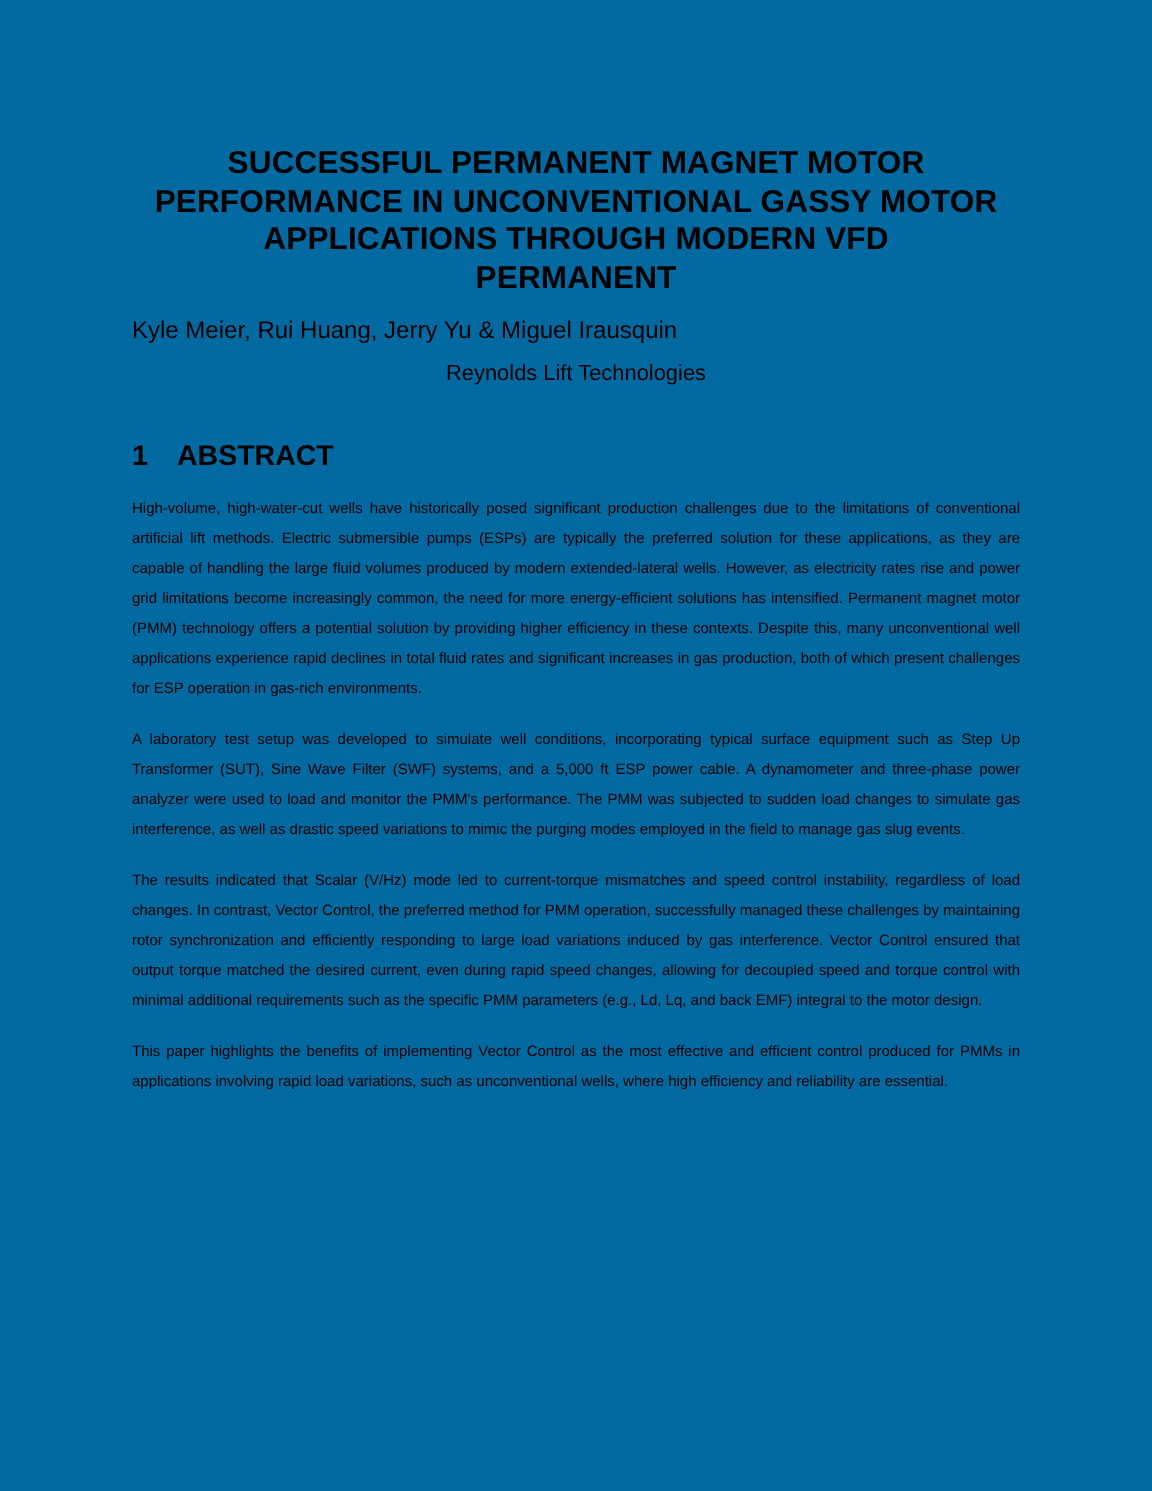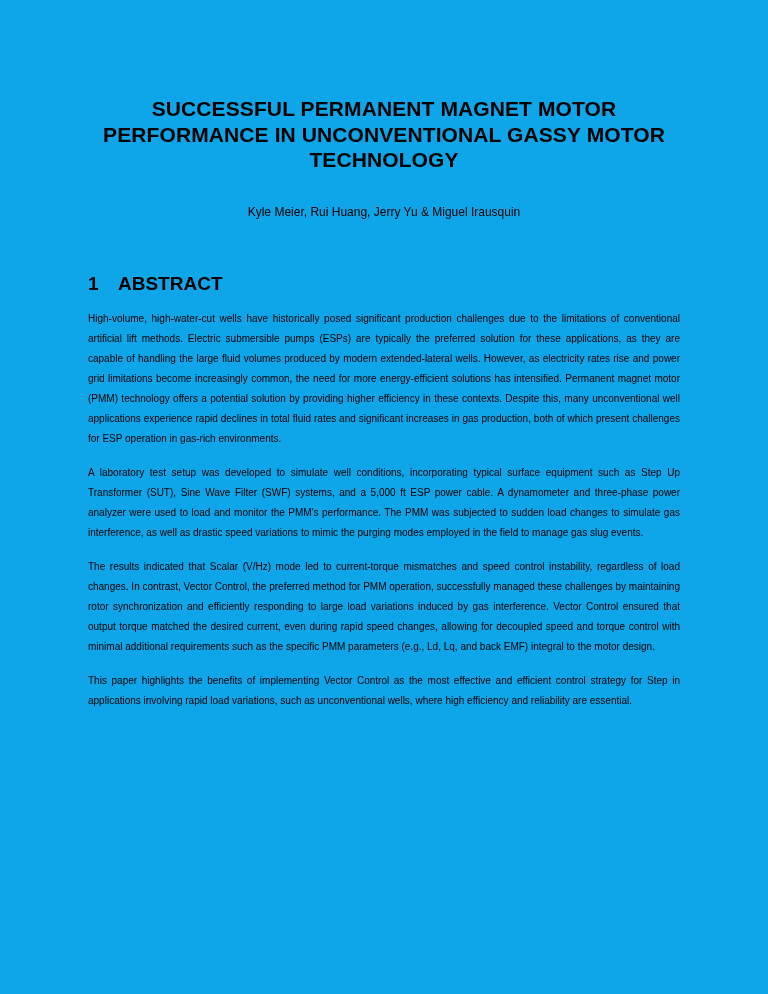--- a/index.html
+++ b/index.html
@@ -11,21 +11,21 @@
     width: 768px;
     height: 994px;
     font-family: "Liberation Sans", sans-serif;
     color: #000000;
     -webkit-font-smoothing: antialiased;
   }
   .page {
     position: relative;
     width: 768px;
     height: 994px;
-    background: #0ea5e9;
+    background: #0369a1;
     box-sizing: border-box;
     padding: 0;
     overflow: hidden;
   }
   .content {
     position: absolute;
     left: 88px;
     top: 0;
     width: 592px;
   }
@@ -35,25 +35,25 @@
     font-size: 21px;
     line-height: 25.5px;
     font-weight: bold;
     text-align: center;
     letter-spacing: 0.1px;
   }
   .title-line {
     display: block;
   }
   .authors {
-    margin: 16px;
+    margin: 0;
     padding-top: 13px;
-    font-size: 12px;
+    font-size: 16px;
     line-height: 20px;
-    text-align: center;
+    text-align: left;
     font-weight: normal;
   }
   .affiliation {
     margin: 0;
     padding-top: 8px;
     font-size: 14.6px;
     line-height: 20px;
     text-align: center;
     font-weight: normal;
   }
@@ -91,30 +91,32 @@
 </style>
 </head>
 <body>
 
 <div class="page">
   <div class="content">
 
     <h1 class="doc-title">
       <span class="title-line">SUCCESSFUL PERMANENT MAGNET MOTOR</span>
       <span class="title-line">PERFORMANCE IN UNCONVENTIONAL GASSY MOTOR</span>
-      <span class="title-line">TECHNOLOGY</span>
+      <span class="title-line">APPLICATIONS THROUGH MODERN VFD</span>
+      <span class="title-line">PERMANENT</span>
     </h1>
 
     <p class="authors">Kyle Meier, Rui Huang, Jerry Yu &amp; Miguel Irausquin</p>
 
+    <p class="affiliation">Reynolds Lift Technologies</p>
 
     <h2 class="section-heading">
       <span class="section-number">1</span>
       <span class="section-title">ABSTRACT</span>
     </h2>
 
     <p class="body-text">High-volume, high-water-cut wells have historically posed significant production challenges due to the limitations of conventional artificial lift methods. Electric submersible pumps (ESPs) are typically the preferred solution for these applications, as they are capable of handling the large fluid volumes produced by modern extended-lateral wells. However, as electricity rates rise and power grid limitations become increasingly common, the need for more energy-efficient solutions has intensified. Permanent magnet motor (PMM) technology offers a potential solution by providing higher efficiency in these contexts. Despite this, many unconventional well applications experience rapid declines in total fluid rates and significant increases in gas production, both of which present challenges for ESP operation in gas-rich environments.</p>
     <p class="body-text">A laboratory test setup was developed to simulate well conditions, incorporating typical surface equipment such as Step Up Transformer (SUT), Sine Wave Filter (SWF) systems, and a 5,000 ft ESP power cable. A dynamometer and three-phase power analyzer were used to load and monitor the PMM's performance. The PMM was subjected to sudden load changes to simulate gas interference, as well as drastic speed variations to mimic the purging modes employed in the field to manage gas slug events.</p>
     <p class="body-text">The results indicated that Scalar (V/Hz) mode led to current-torque mismatches and speed control instability, regardless of load changes. In contrast, Vector Control, the preferred method for PMM operation, successfully managed these challenges by maintaining rotor synchronization and efficiently responding to large load variations induced by gas interference. Vector Control ensured that output torque matched the desired current, even during rapid speed changes, allowing for decoupled speed and torque control with minimal additional requirements such as the specific PMM parameters (e.g., Ld, Lq, and back EMF) integral to the motor design.</p>
-    <p class="body-text">This paper highlights the benefits of implementing Vector Control as the most effective and efficient control strategy for Step in applications involving rapid load variations, such as unconventional wells, where high efficiency and reliability are essential.</p>
+    <p class="body-text">This paper highlights the benefits of implementing Vector Control as the most effective and efficient control produced for PMMs in applications involving rapid load variations, such as unconventional wells, where high efficiency and reliability are essential.</p>
 
   </div>
 </div>
 
 </body></html>

